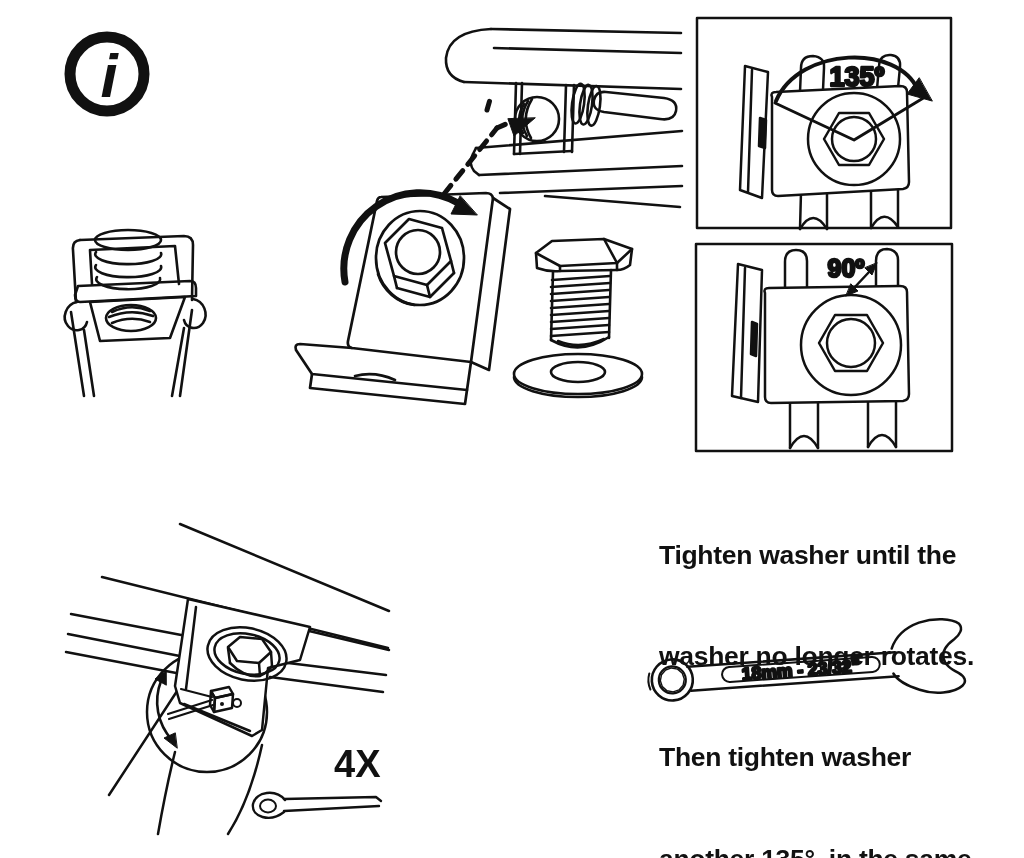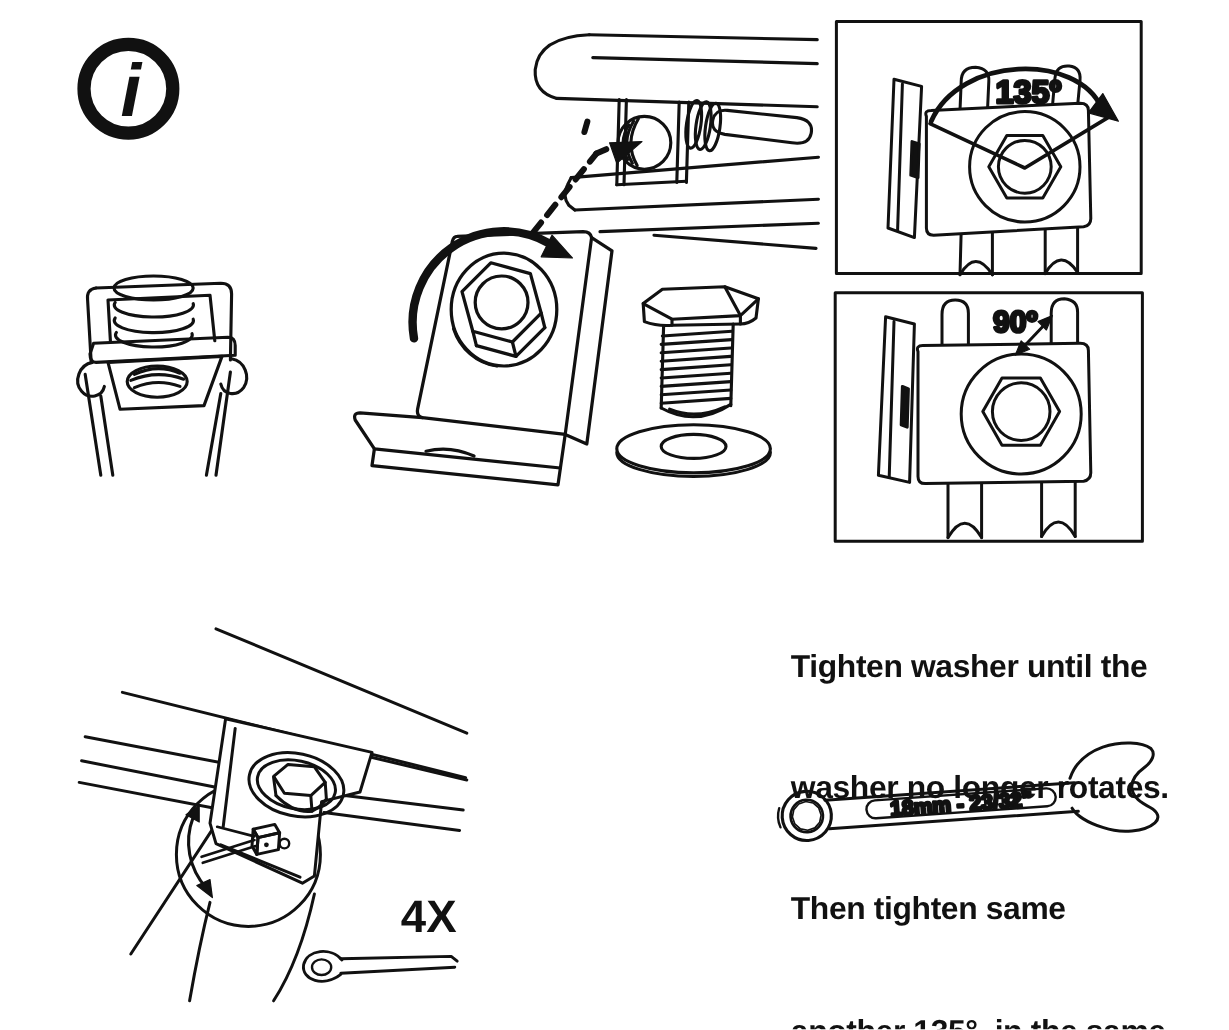--- a/index.html
+++ b/index.html
@@ -265,18 +265,18 @@
 
       <path d="M893,655 C898,643 908,635 922,631 C938,627 955,629 962,635 C966,640 962,646 956,650 C948,655 943,661 944,668 C945,675 950,679 958,684 C964,688 966,693 961,697 C952,704 932,704 918,698 C905,693 896,686 893,680"></path>
     </g>
   </g>
 
 </svg>
 
 <div class="instructions">
   <div>Tighten washer until the</div>
   <div>washer no longer rotates.</div>
-  <div>Then tighten same</div>
+  <div>Then tighten washer</div>
   <div>another 135°  in the same</div>
   
 </div>
 
 </div>
 
 </body></html>

